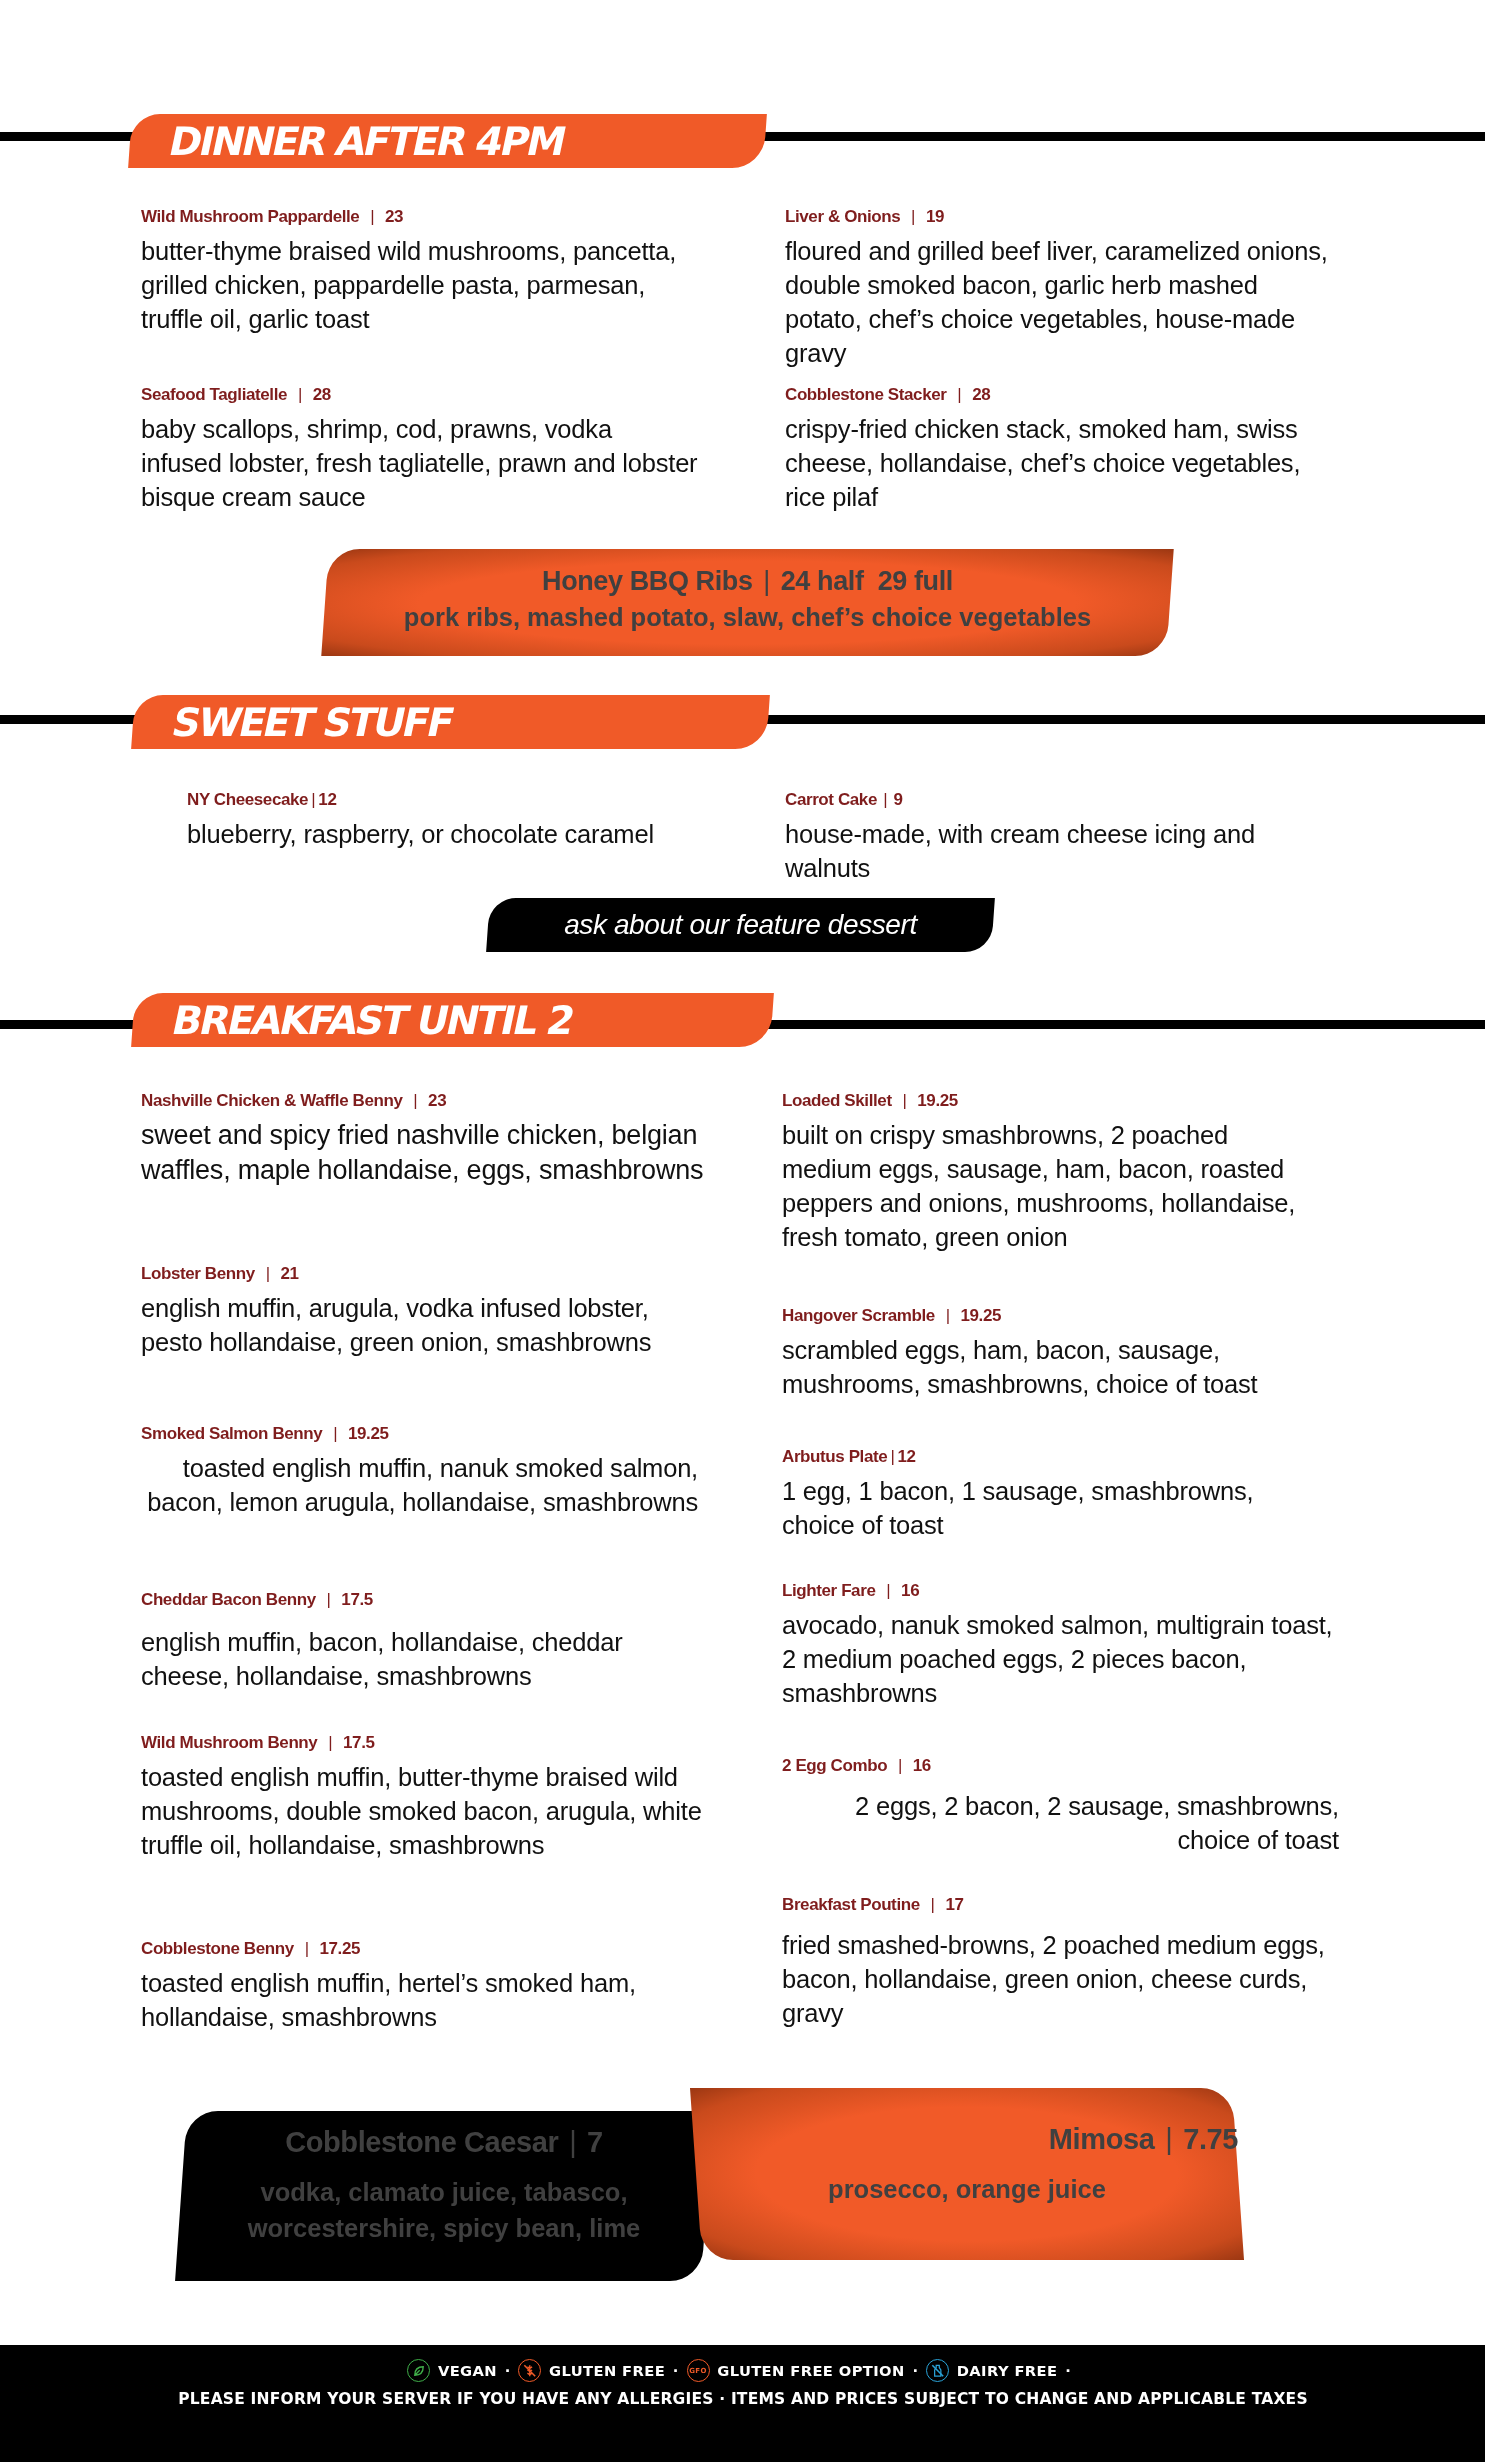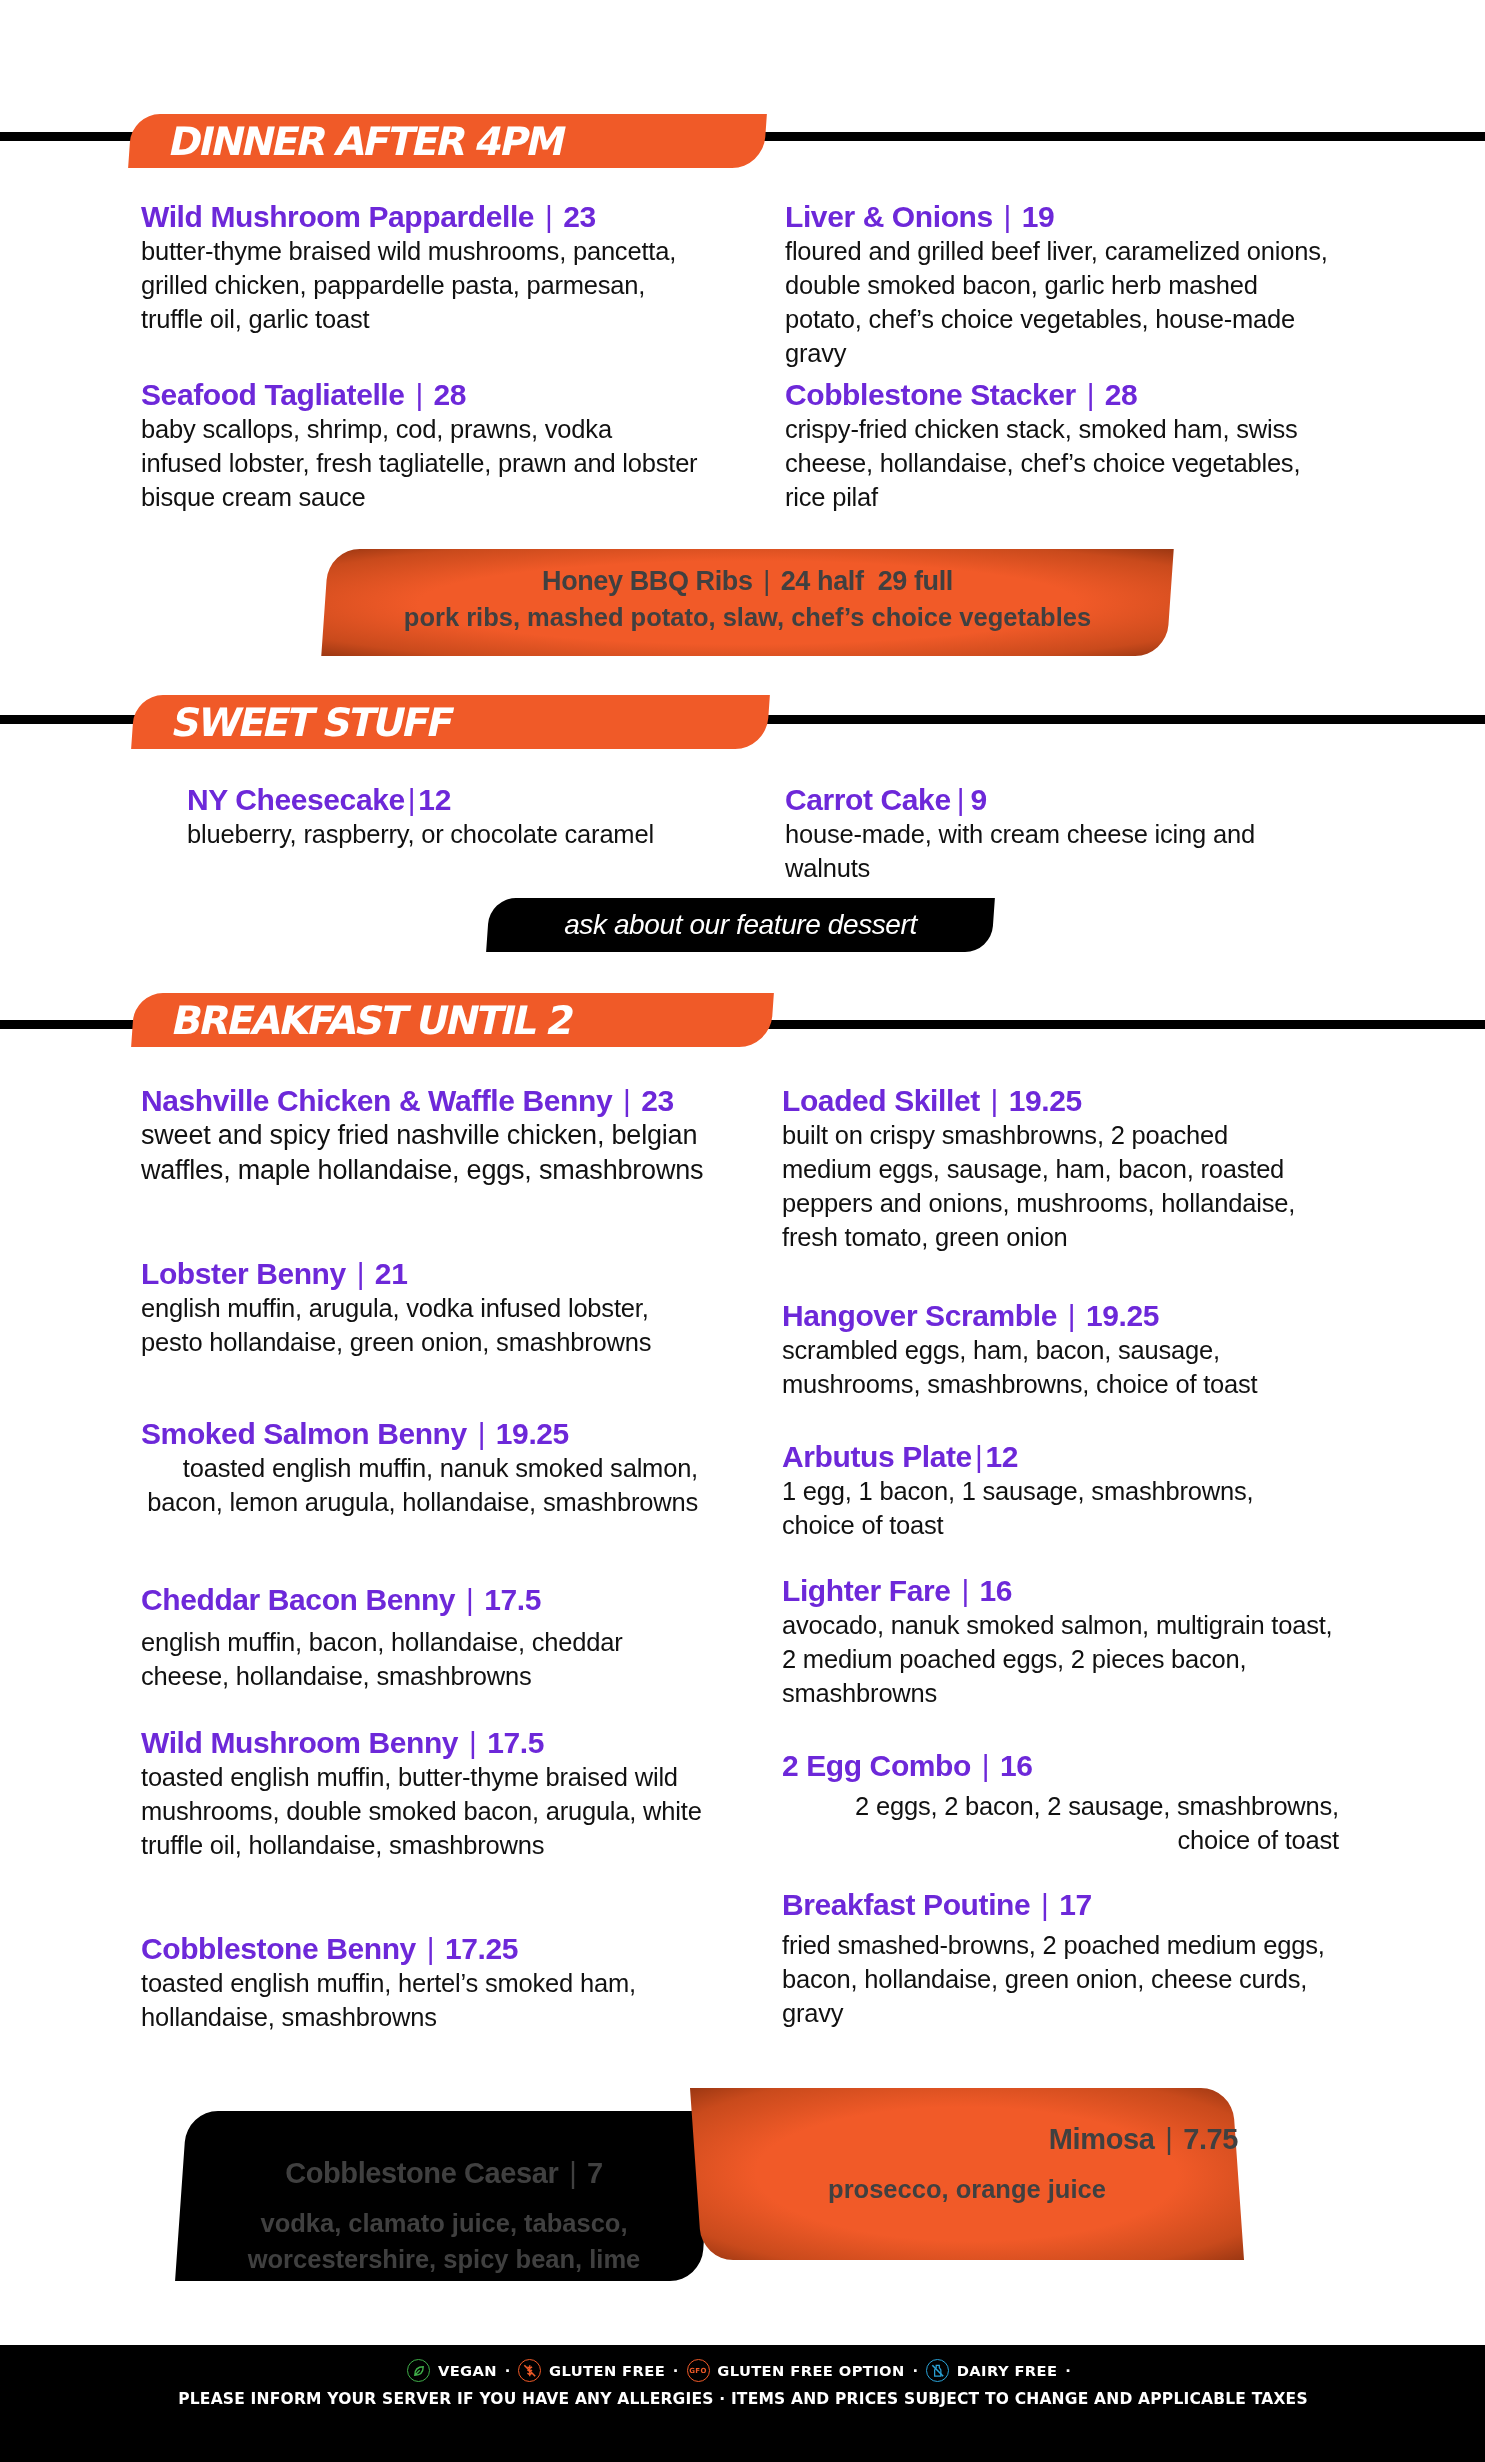--- a/index.html
+++ b/index.html
@@ -42,23 +42,23 @@
     transform-origin: left center;
   }
 
   
   .item {
     position: absolute;
     width: 588px;
   }
   .item .name-row {
     font-weight: bold;
-    font-size: 30px;
+    font-size: 17px;
     line-height: 34px;
-    color: #6d28d9;
+    color: #7f1d1d;
     white-space: nowrap;
     letter-spacing: -0.4px;
   }
   .item .sep { font-weight: normal; padding: 0 10.8px; }
   .item .desc {
     font-size: 25.5px;
     line-height: 34px;
     color: #111;
     letter-spacing: -0.2px;
   }
@@ -248,21 +248,21 @@
 </div>
 <div class="item" style="left:782px; top:1749px;">
   <div class="name-row"><span>2 Egg Combo</span><span class="sep">|</span><span>16</span></div>
   <div class="desc" style="width:557px; margin-top:6.2px;text-align:right;">2 eggs, 2 bacon, 2 sausage, smashbrowns, choice of toast</div>
 </div>
 <div class="item" style="left:782px; top:1888px;">
   <div class="name-row"><span>Breakfast Poutine</span><span class="sep">|</span><span>17</span></div>
   <div class="desc" style="width:557px; margin-top:6.2px;">fried smashed-browns, 2 poached medium eggs, bacon, hollandaise, green onion, cheese curds, gravy</div>
 </div>
 
-<div class="banner banner-black" style="left:181px; top:2111px; width:526px; height:170px; padding-top:44px;">
+<div class="banner banner-black" style="left:181px; top:2111px; width:526px; height:170px; padding-top:13px;">
   <div class="banner-bg"></div>
   <div class="banner-content">
     <div class="b-name" style="font-size:29px; margin-bottom:14px;"><span>Cobblestone Caesar</span><span class="sep">|</span><span>7</span></div>
     <div class="b-desc">vodka, clamato juice, tabasco,</div>
     <div class="b-desc">worcestershire, spicy bean, lime</div>
   </div>
 </div>
 
 <div class="banner banner-orange" style="left:696px; top:2088px; width:542px; height:172px; padding-top:32.5px;">
   <div class="banner-bg" style="transform:skewX(4deg); border-radius:0 31px 0 31px;"></div>

